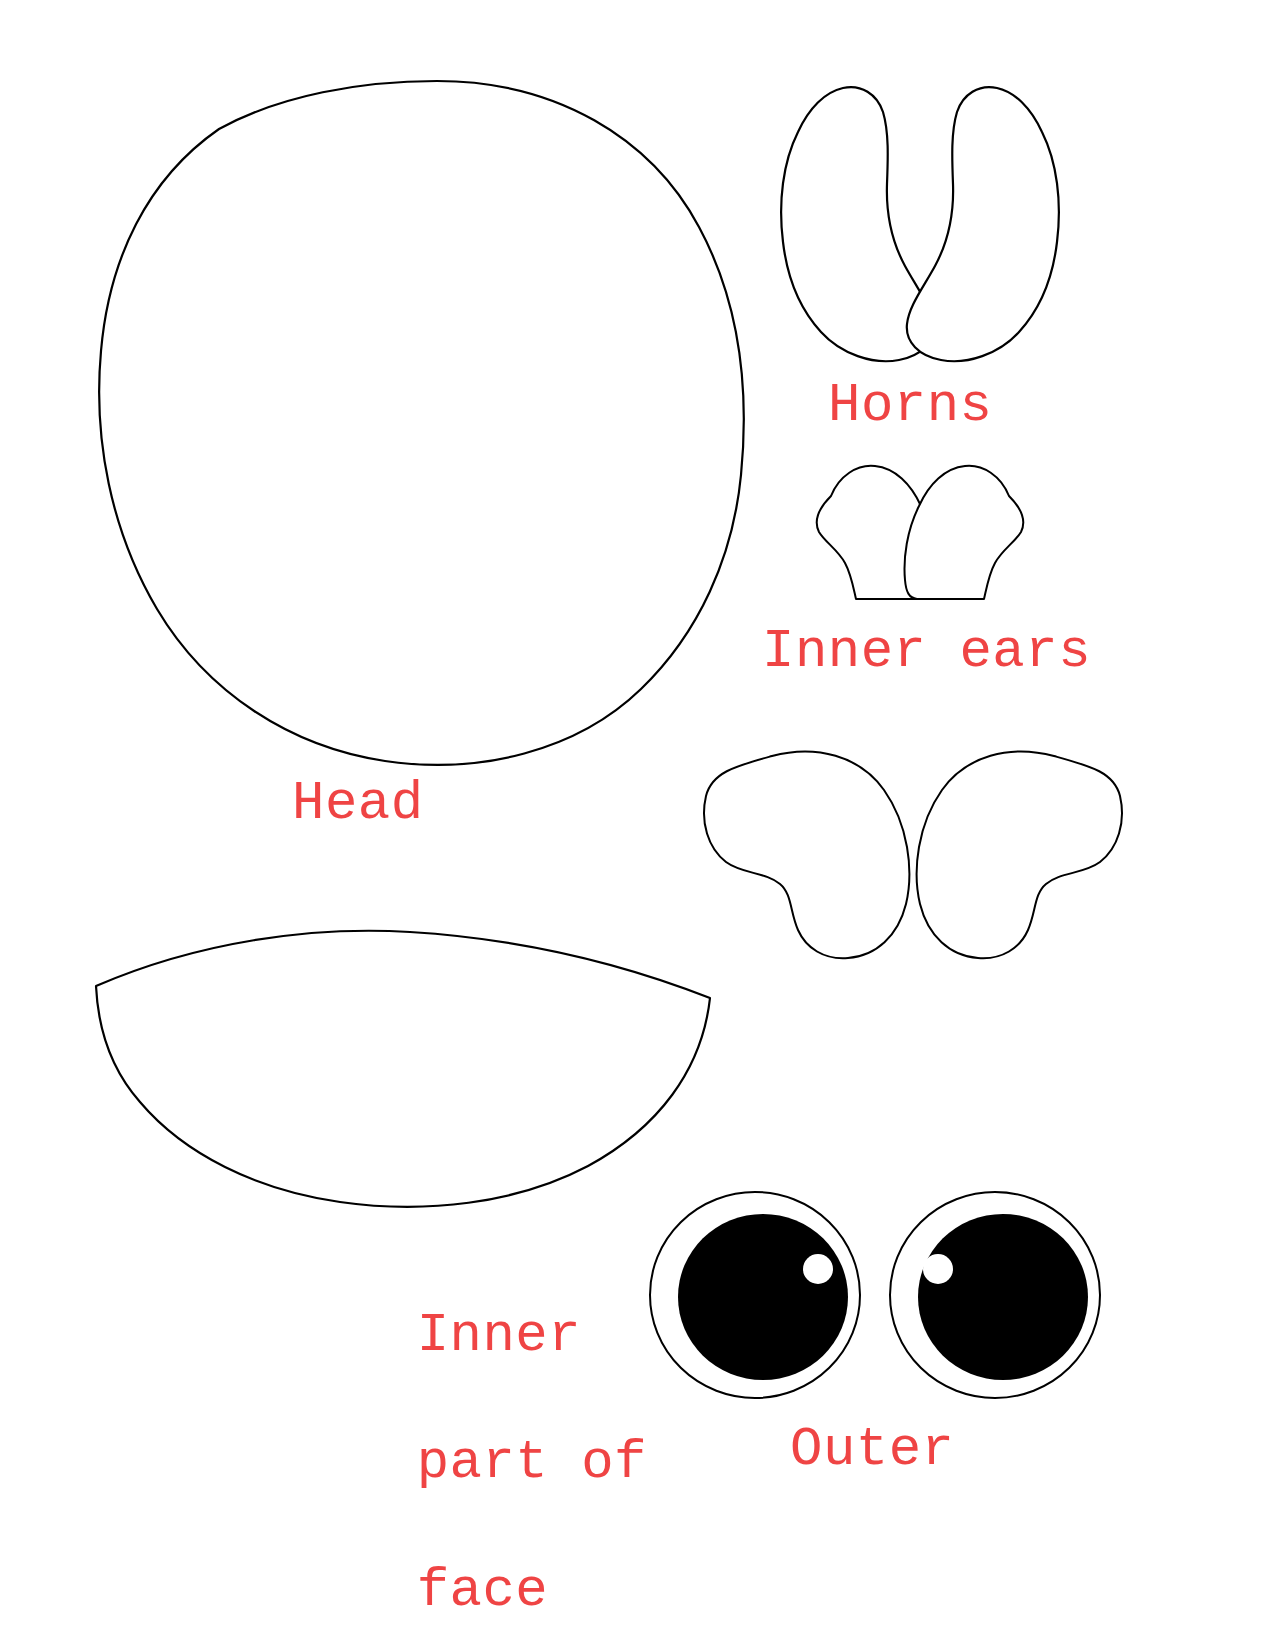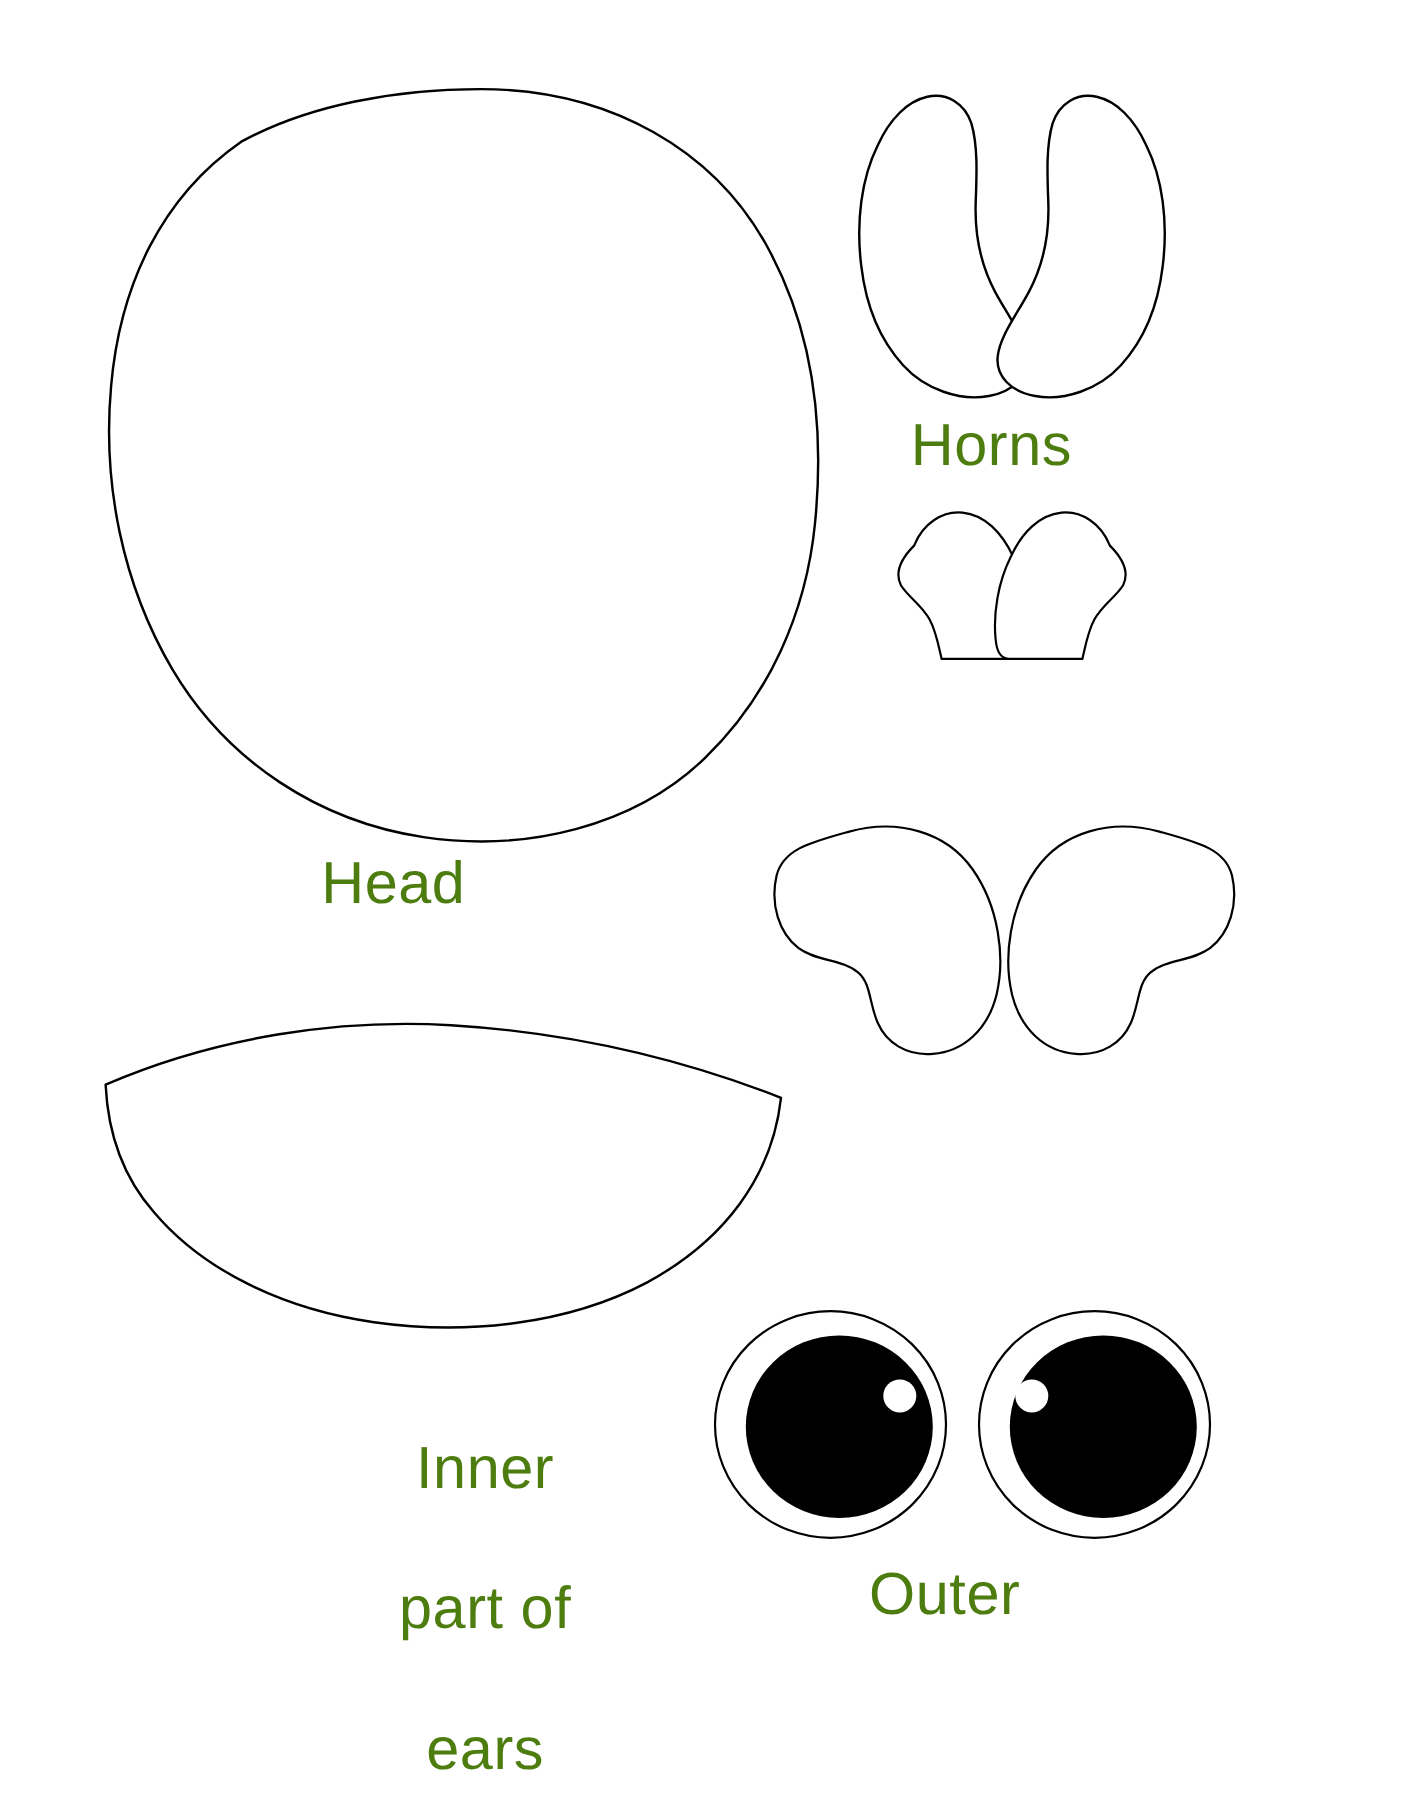--- a/index.html
+++ b/index.html
@@ -40,22 +40,22 @@
   .pupil {
     fill: #000000;
     stroke: none;
   }
   .glint {
     fill: #ffffff;
     stroke: none;
   }
   .label {
     position: absolute;
-    color: #4d7c0f;
-    font-family: Liberation Sans, sans-serif;
+    color: #ef4444;
+    font-family: Liberation Mono, monospace;
     font-weight: 400;
     letter-spacing: 0.5px;
     white-space: pre;
     line-height: 1.18;
     text-align: center;
   }
   #label-head      { left: 292px;  top: 772px;  font-size: 54px; text-align: center; }
   #label-horns     { left: 828px;  top: 374px;  font-size: 54px; }
   #label-inner     { left: 762px;  top: 620px;  font-size: 54px; }
   #label-outer     { left: 760px;  top: 992px;  font-size: 54px; }
@@ -137,20 +137,21 @@
         C 150 10 134 26 124 48
         C 112 72 108 100 110 122
         C 111 134 114 140 122 141
         L 189 141
         C 192 128 194 116 200 105
         C 207 92 220 84 226 74
         C 232 62 226 50 214 38
         Z"></path>
     </svg>
   </div>
+  <div class="label" id="label-inner">Inner ears</div>
 
   <div class="piece" id="piece-outer-ears" style="left:688px; top:742px;">
     <svg width="450" height="225" viewBox="0 0 450 225" aria-hidden="true">
 
       <path class="outline-thin" d="
         M 84 14
         C 128 2 172 14 196 48
         C 220 82 226 128 218 162
         C 210 194 188 214 160 216
         C 136 218 118 206 110 188
@@ -183,21 +184,21 @@
         C 614 142 570 200 500 238
         C 428 276 336 286 252 274
         C 168 262 96 226 52 174
         C 22 140 10 100 8 58
         Z"></path>
     </svg>
   </div>
   <div class="label" id="label-bottom">
     <span>Inner</span><br>
     <span>part of</span><br>
-    <span>ears</span>
+    <span>face</span>
   </div>
 
   <div class="piece" id="piece-eyes" style="left:645px; top:1185px;">
     <svg width="460" height="225" viewBox="0 0 460 225" aria-hidden="true">
 
       <ellipse class="outline-thin" cx="110" cy="110" rx="105" ry="103"></ellipse>
 
       <ellipse class="pupil" cx="118" cy="112" rx="85" ry="83"></ellipse>
 
       <circle class="glint" cx="173" cy="84" r="15"></circle>

